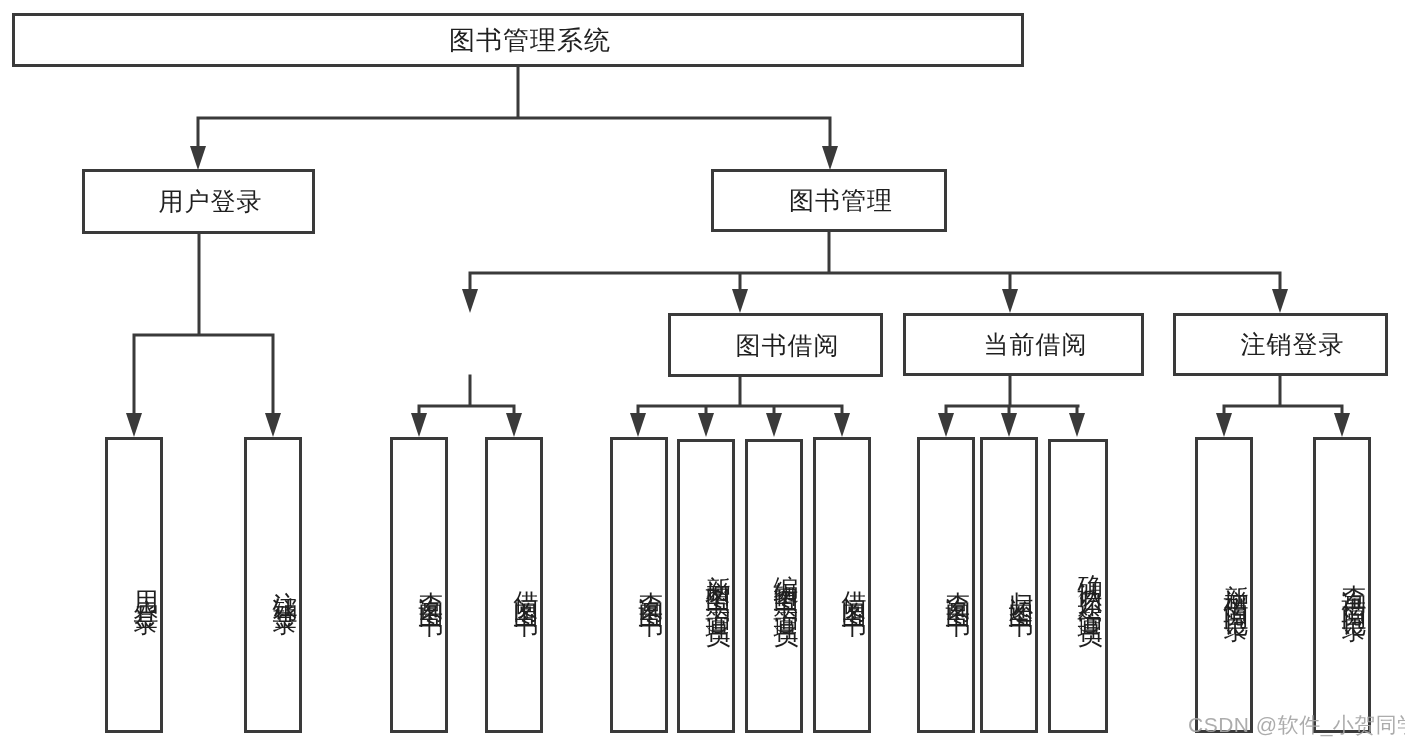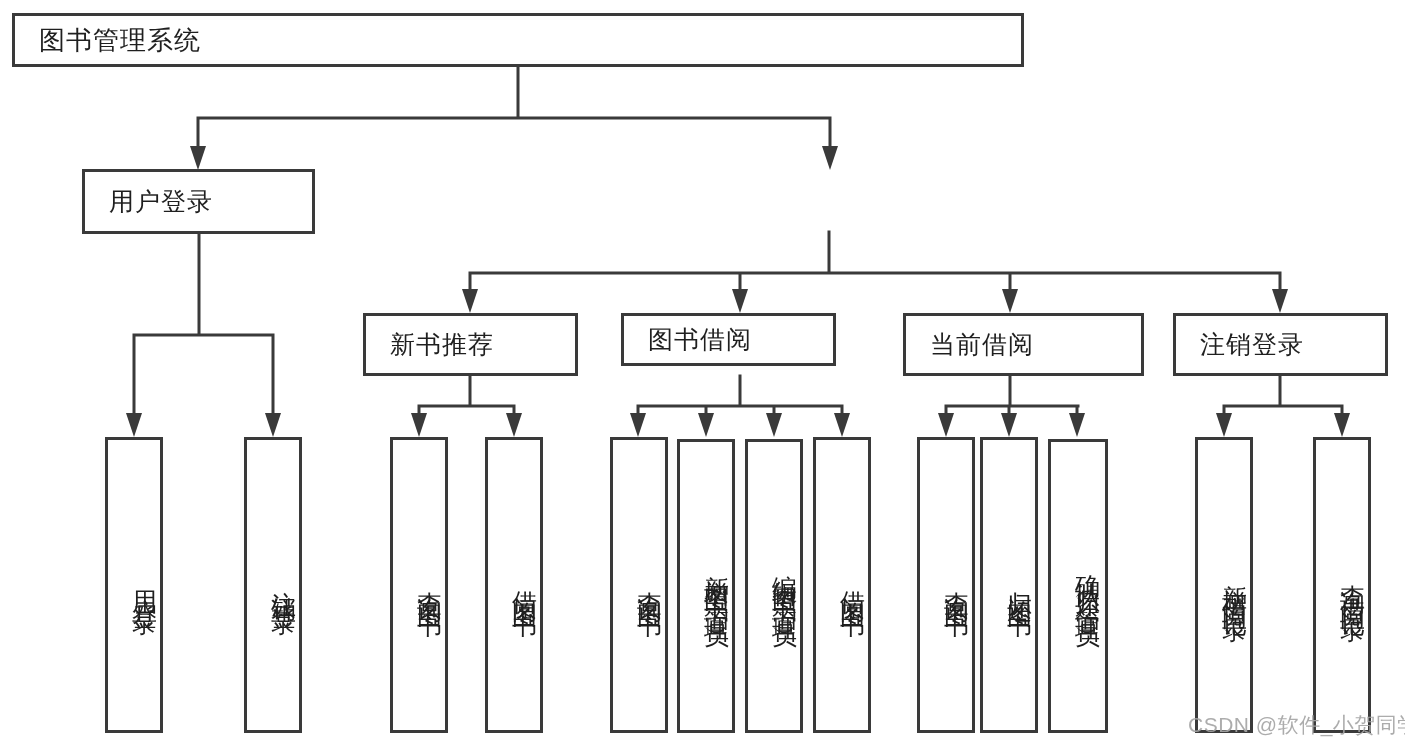--- a/index.html
+++ b/index.html
@@ -3,21 +3,21 @@
 <meta charset="utf-8">
 <style>
   html,body{margin:0;padding:0;background:#ffffff;}
   .canvas{
     position:relative;width:1405px;height:747px;background:#ffffff;overflow:hidden;
     font-family:"Liberation Sans","DejaVu Sans",sans-serif;color:#1f1f1f;
   }
   svg.wires{position:absolute;left:0;top:0;width:1405px;height:747px;pointer-events:none;}
   .box{
     position:absolute;box-sizing:border-box;border:3px solid #3a3a3a;background:#ffffff;
-    display:flex;align-items:center;text-align:center;padding-left:24px;
+    display:flex;align-items:center;justify-content:center;text-align:center;padding-left:24px;
   }
   .h-box{font-size:25px;letter-spacing:1px;}
   .root-box{font-size:26px;letter-spacing:1px;}
   .v-box span{
     writing-mode:vertical-rl;text-orientation:mixed;
     font-size:25px;line-height:1;letter-spacing:7px;
   }
   .watermark{
     position:absolute;left:1188px;top:711px;z-index:5;
     font-size:21px;letter-spacing:0.5px;color:#a6a6a6;opacity:0.92;white-space:nowrap;
@@ -59,25 +59,25 @@
     </g>
   </svg>
 
   <div class="box h-box root-box" style="left:12px;top:13px;width:1012px;height:54px">
     <span>图书管理系统</span>
   </div>
 
   <div class="box h-box" style="left:82px;top:169px;width:233px;height:65px">
     <span>用户登录</span>
   </div>
+  <div class="box h-box" style="left:711px;top:169px;width:236px;height:63px">
+    <span>图书管理</span>
+  </div>
 
-  <div class="box h-box" style="left:363px;top:313px;width:215px;height:63px">
-    <span>新书推荐</span>
-  </div>
-  <div class="box h-box" style="left:621px;top:313px;width:215px;height:53px">
+  <div class="box h-box" style="left:668px;top:313px;width:215px;height:64px">
     <span>图书借阅</span>
   </div>
   <div class="box h-box" style="left:903px;top:313px;width:241px;height:63px">
     <span>当前借阅</span>
   </div>
   <div class="box h-box" style="left:1173px;top:313px;width:215px;height:63px">
     <span>注销登录</span>
   </div>
 
   <div class="box v-box" style="left:105px;top:437px;width:58px;height:296px">

